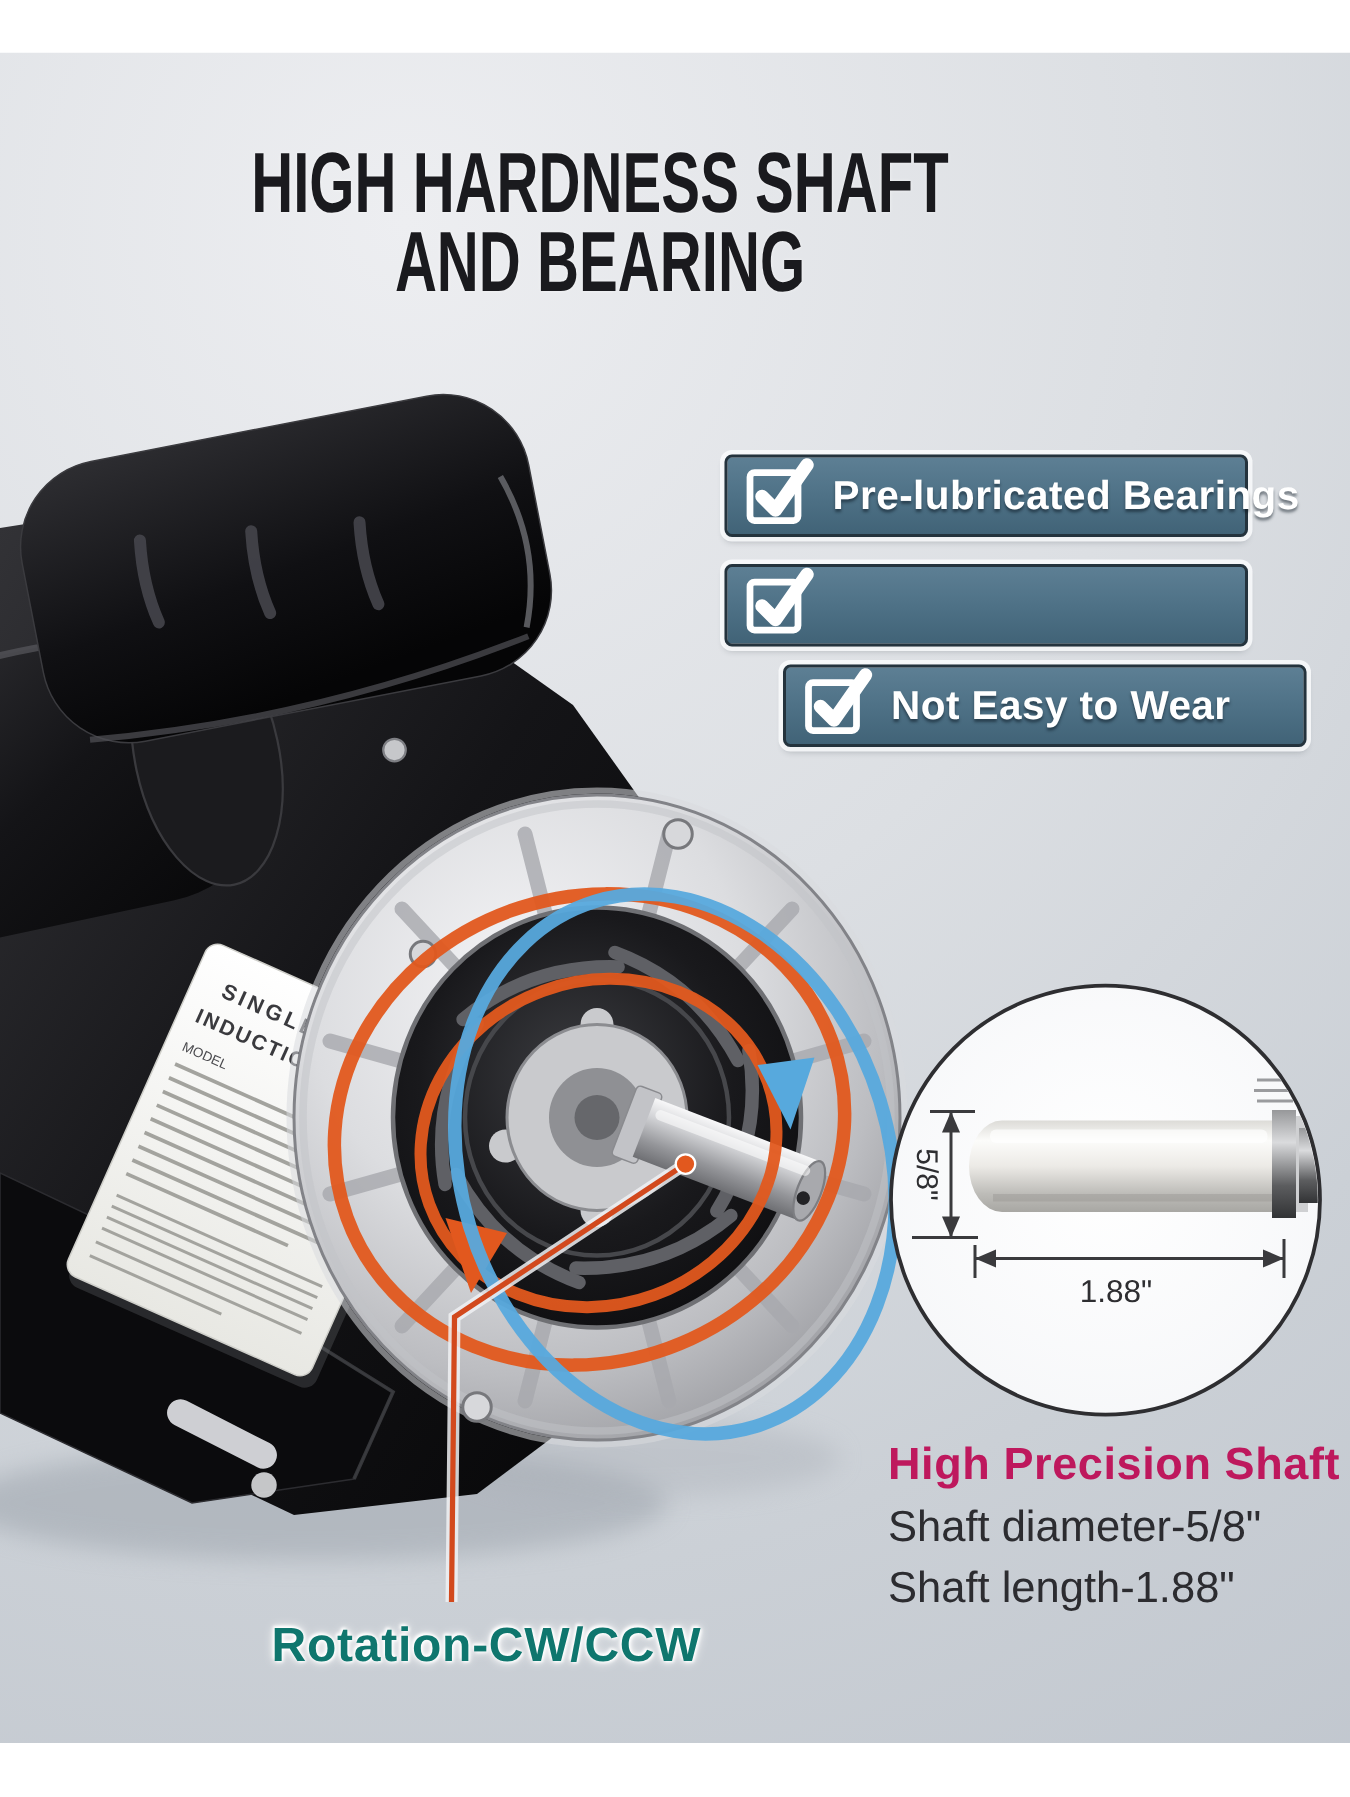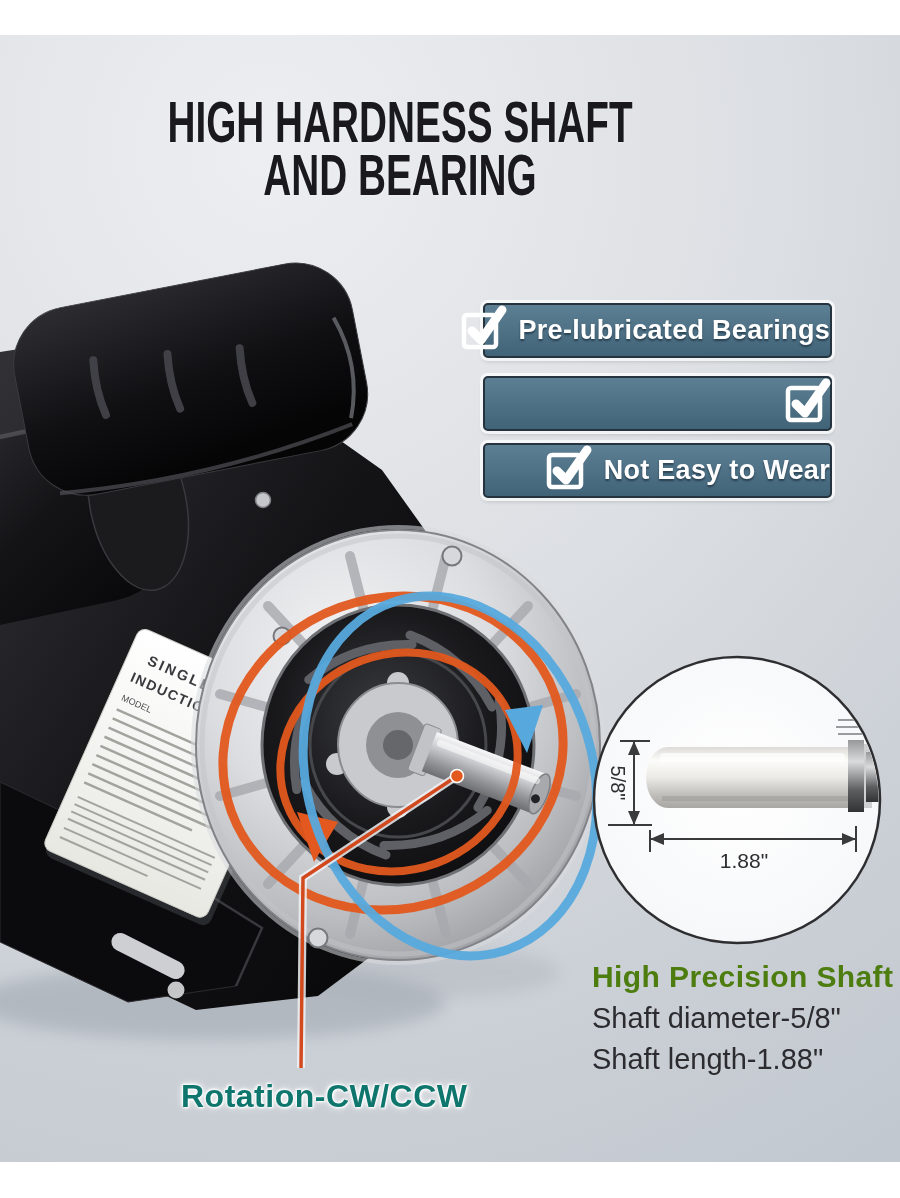--- a/index.html
+++ b/index.html
@@ -15,28 +15,28 @@
   .title{position:absolute;left:0;top:96px;width:800px;text-align:center;
          font-family:Liberation Sans, sans-serif;font-weight:bold;color:#1a1a1e;
          font-size:57px;line-height:53px;}
   .title .tline{display:block;transform:scaleX(.68);transform-origin:50% 50%;white-space:nowrap;
          text-shadow:0 0 3px rgba(255,255,255,.6);}
 
   .banner{position:absolute;left:483px;width:349px;height:55px;box-sizing:border-box;
           background:linear-gradient(180deg,#5d7f94 0%,#4d7085 55%,#416377 100%);
           border:2px solid #24333d;border-radius:5px;
           box-shadow:0 0 0 3px rgba(250,252,253,.85), 0 3px 4px rgba(40,50,60,.25);
-          display:flex;align-items:center;padding-left:11px;justify-content:flex-end;}
+          display:flex;align-items:center;padding-left:11px;}
   .banner .check{width:46px;height:46px;flex:0 0 auto;margin-top:-7px;overflow:visible;}
   .banner .label{color:#ffffff;font-weight:bold;font-size:27px;margin-left:13px;
                  letter-spacing:.3px;white-space:nowrap;text-shadow:0 2px 2px rgba(8,20,30,.5);}
-  .b1{top:303px;} .b2{top:376px;} .b3{top:443px;}
+  .b1{top:303px;} .b2{top:376px;} .b3{top:443px;margin-left:39px;}
 
   .shaft-info{position:absolute;left:592px;top:960px;color:#26262a;}
-  .shaft-info .heading{font-size:30px;font-weight:bold;letter-spacing:.4px;color:#4d7c0f;}
+  .shaft-info .heading{font-size:30px;font-weight:bold;letter-spacing:.4px;color:#be185d;}
   .shaft-info .line{font-size:29px;margin-top:8px;color:#2c2c30;}
 
   .rotation{position:absolute;left:181px;top:1078px;font-size:32px;font-weight:bold;color:#0f766e;
             letter-spacing:.5px;white-space:nowrap;
             text-shadow:0 0 4px #fff,0 0 8px #fff,1px 1px 2px #fff,-1px -1px 2px #fff;}
 </style>
 </head>
 <body>
 
 <div class="stage">

